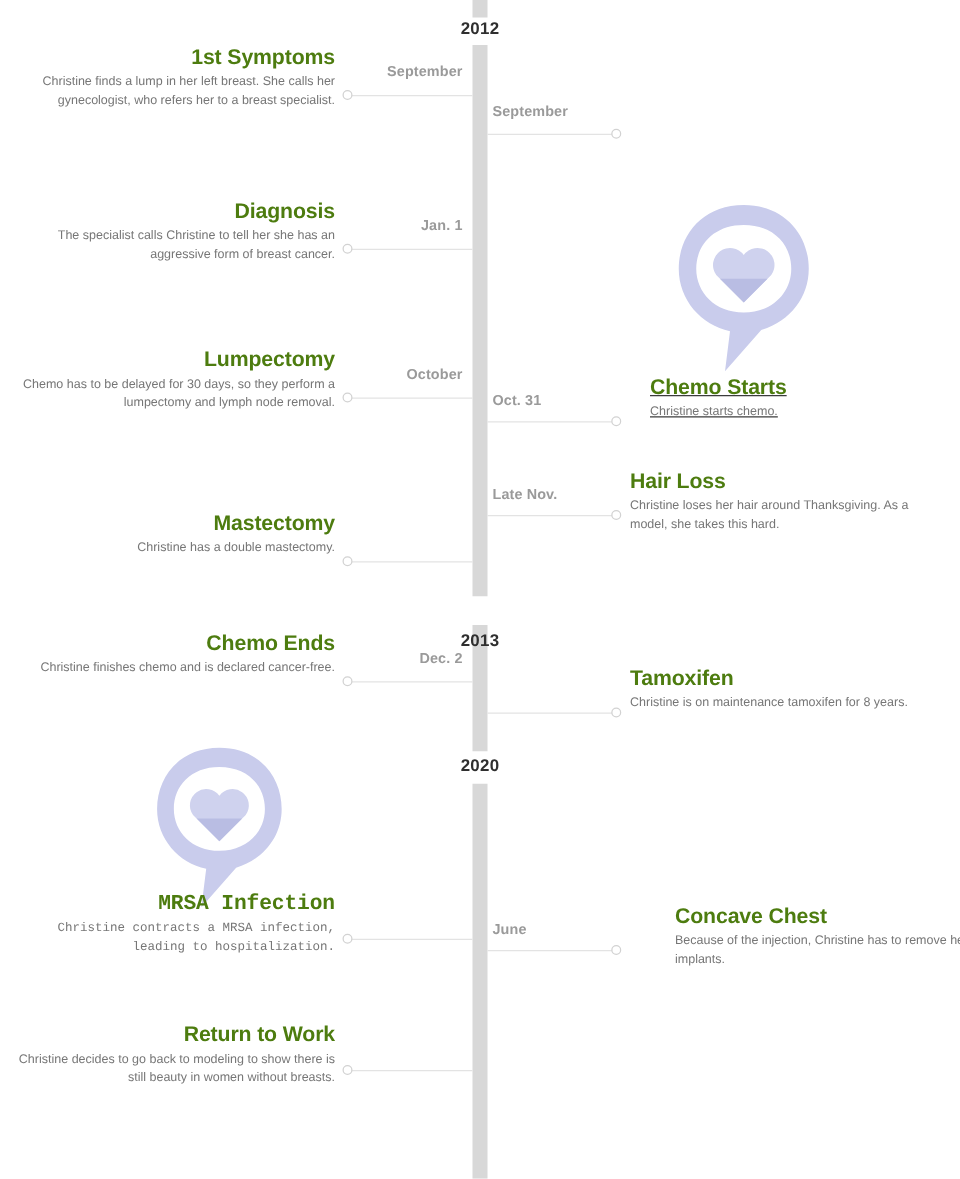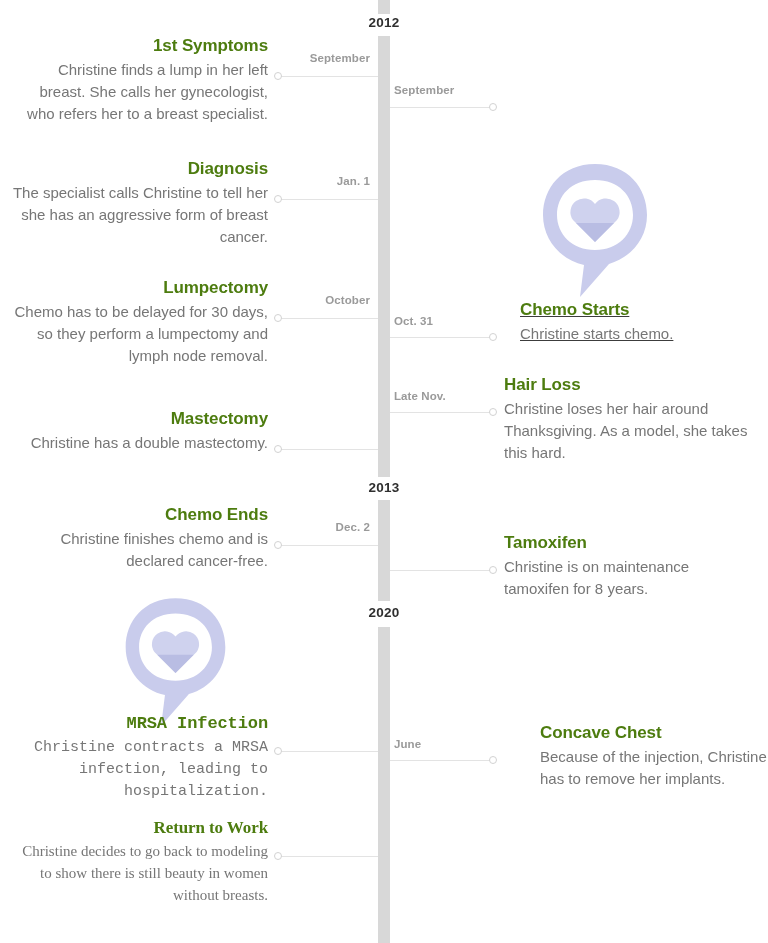--- a/index.html
+++ b/index.html
@@ -83,39 +83,39 @@
 
   .event-title {
     font-size: 17px;
     font-weight: 700;
     color: #4d7c0f;
     line-height: 1.2;
     margin: 0 0 3px 0;
     letter-spacing: -.1px;
   }
   .event-body {
-    font-size: 15px;
+    font-size: 10px;
     line-height: 1.46;
     color: #767676;
     margin: 0;
   }
 </style>
 </head>
 <body>
 
 <div id="timeline">
 
   <div class="axis-seg" style="top:0px;   height:14px;"></div>
   <div class="axis-seg" style="top:36px;  height:441px;"></div>
   <div class="axis-seg" style="top:500px; height:101px;"></div>
   <div class="axis-seg" style="top:627px; height:316px;"></div>
 
   <div class="year-label" style="top:15px;"><span>2012</span></div>
 
-  <div class="year-label" style="top:480px;"><span>2013</span></div>
+  <div class="year-label" style="top:505px;"><span>2013</span></div>
 
   <div class="year-label" style="top:605px;"><span>2020</span></div>
 
   <div class="watermark" style="left:535px; top:158px; width:120px; height:145px;">
     <svg viewBox="0 0 120 145" width="120" height="145" aria-hidden="true">
       <g fill="none">
         <path d="M60 6 C27 6 8 30 8 57 C8 82 26 102 49 107 L45 139 L74 106 C97 99 112 80 112 57 C112 30 93 6 60 6 Z
                  M60 22 C84 22 98 38 98 57 C98 76 83 92 60 92 C37 92 22 76 22 57 C22 38 36 22 60 22 Z" fill="#c9ccec" fill-rule="evenodd"></path>
         <path d="M60 84 L38 62 A13 13 0 0 1 60 46 A13 13 0 0 1 82 62 Z" fill="#cfd2ee"></path>
         <path d="M60 84 L41 65 L79 65 Z" fill="#b9bde3"></path>
@@ -238,18 +238,18 @@
   <div class="event right" style="left:504px; top:723px; width:254px;margin-left:36px;">
     <p class="event-title">Concave Chest</p>
     <p class="event-body">Because of the injection, Christine has to remove her implants.</p>
   </div>
 
   <div class="connector" style="left:280px; top:856px; width:98px;"></div>
   <div class="node-dot" style="left:274px; top:852px;"></div>
   <div class="date-label left" style="left:180px; top:832px; width:190px;">
     <span></span>
   </div>
-  <div class="event left" style="left:10px; top:818px; width:258px;font-family:Liberation Serif, serif;">
+  <div class="event left" style="left:10px; top:818px; width:258px;">
     <p class="event-title">Return to Work</p>
     <p class="event-body">Christine decides to go back to modeling to show there is still beauty in women without breasts.</p>
   </div>
 
 </div>
 
 </body></html>

